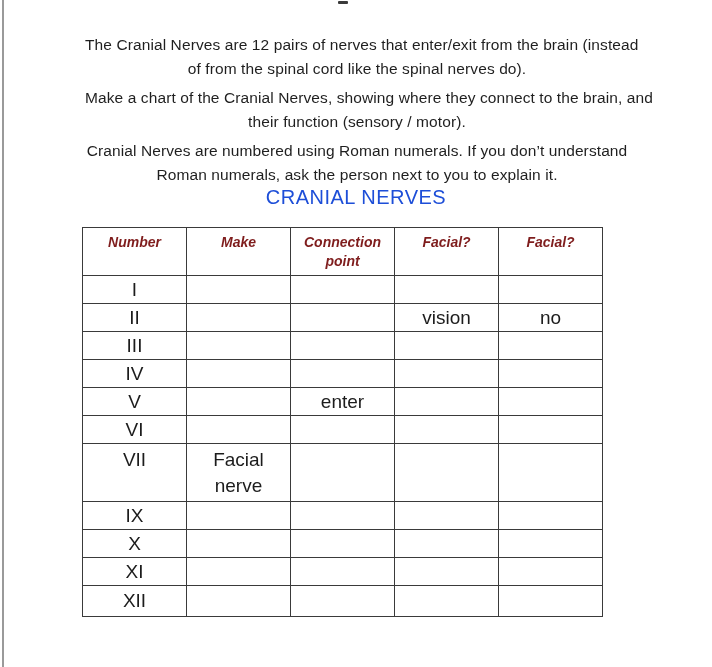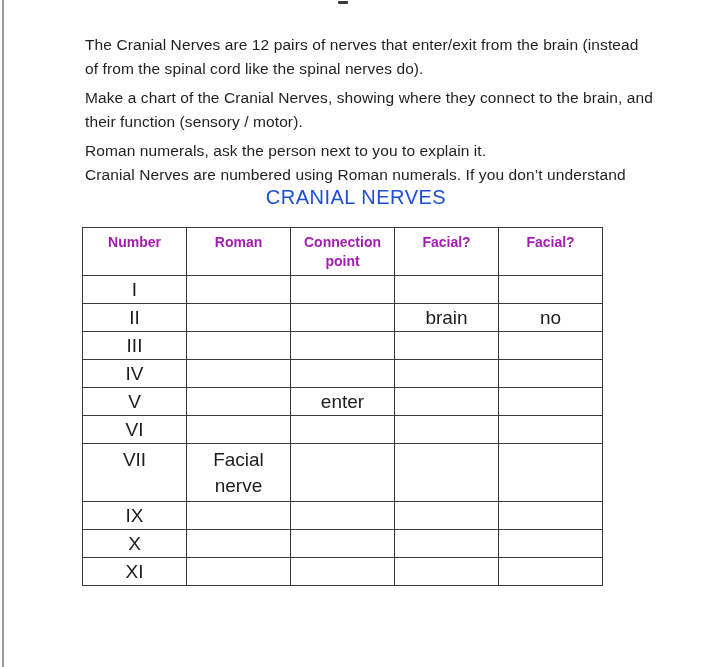--- a/index.html
+++ b/index.html
@@ -21,21 +21,21 @@
   .crop-artifact {
     position: absolute; left: 338px; top: 1px;
     width: 10px; height: 3px;
     background: #3a3a3a;
     border-radius: 1px;
   }
 
   .content {
     position: absolute; left: 85px; top: 33px; width: 560px;
   }
-  .para { margin: 0 16px 5px 0; }
+  .para { margin: 0 16px 5px 0; text-align: center; }
   .para .line {
     font-size: 15.5px; line-height: 24px;
     white-space: nowrap; letter-spacing: 0.1px;
   }
 
   .doc-title {
     position: absolute; left: 85px; top: 186px; width: 542px;
     text-align: center;
     font-size: 20px; font-weight: 400; letter-spacing: 0.5px;
     color: #1d4ed8;
@@ -50,21 +50,22 @@
   table.nerves th, table.nerves td {
     border: 1px solid #3a3a3a;
     text-align: center;
     overflow: hidden;
   }
   table.nerves th {
     height: 41px;
     vertical-align: top;
     padding-top: 5px;
     font-size: 14px; font-weight: 700; line-height: 19px;
-    color: #a21caf;
+    color: #7f1d1d;
+    font-style: italic;
   }
   table.nerves td {
     height: 27px;
     vertical-align: middle;
     font-size: 19px; font-weight: 400; line-height: 22px;
     color: #1c1c1c;
     padding: 0 2px;
   }
   tr.row-tall td { height: 54px; vertical-align: top; padding-top: 3px; line-height: 26px; margin-top: 36px; }
   tr.row-last td { height: 30px; }
@@ -80,50 +81,50 @@
   <div class="content">
     <div class="para">
       <div class="line">The Cranial Nerves are 12 pairs of nerves that enter/exit from the brain (instead</div>
       <div class="line">of from the spinal cord like the spinal nerves do).</div>
     </div>
     <div class="para">
       <div class="line">Make a chart of the Cranial Nerves, showing where they connect to the brain, and</div>
       <div class="line">their function (sensory / motor).</div>
     </div>
     <div class="para">
+      <div class="line">Cranial Nerves are numbered using Roman numerals. If you don’t understand</div>
       <div class="line">Roman numerals, ask the person next to you to explain it.</div>
-      <div class="line">Cranial Nerves are numbered using Roman numerals. If you don’t understand</div>
     </div>
   </div>
 
   <div class="doc-title">CRANIAL NERVES</div>
 
   <table class="nerves">
     <thead>
       <tr>
         <th>Number</th>
-        <th>Roman</th>
+        <th>Make</th>
         <th>Connection point</th>
         <th>Facial?</th>
         <th>Facial?</th>
       </tr>
     </thead>
     <tbody>
       <tr>
         <td>I</td>
         <td></td>
         <td></td>
         <td></td>
         <td></td>
       </tr>
       <tr>
         <td>II</td>
         <td></td>
         <td></td>
-        <td>brain</td>
+        <td>vision</td>
         <td>no</td>
       </tr>
       <tr>
         <td>III</td>
         <td></td>
         <td></td>
         <td></td>
         <td></td>
       </tr>
       <tr>
@@ -168,16 +169,23 @@
         <td></td>
         <td></td>
       </tr>
       <tr>
         <td>XI</td>
         <td></td>
         <td></td>
         <td></td>
         <td></td>
       </tr>
+      <tr class="row-last">
+        <td>XII</td>
+        <td></td>
+        <td></td>
+        <td></td>
+        <td></td>
+      </tr>
     </tbody>
   </table>
 
 </div>
 
 </body></html>

